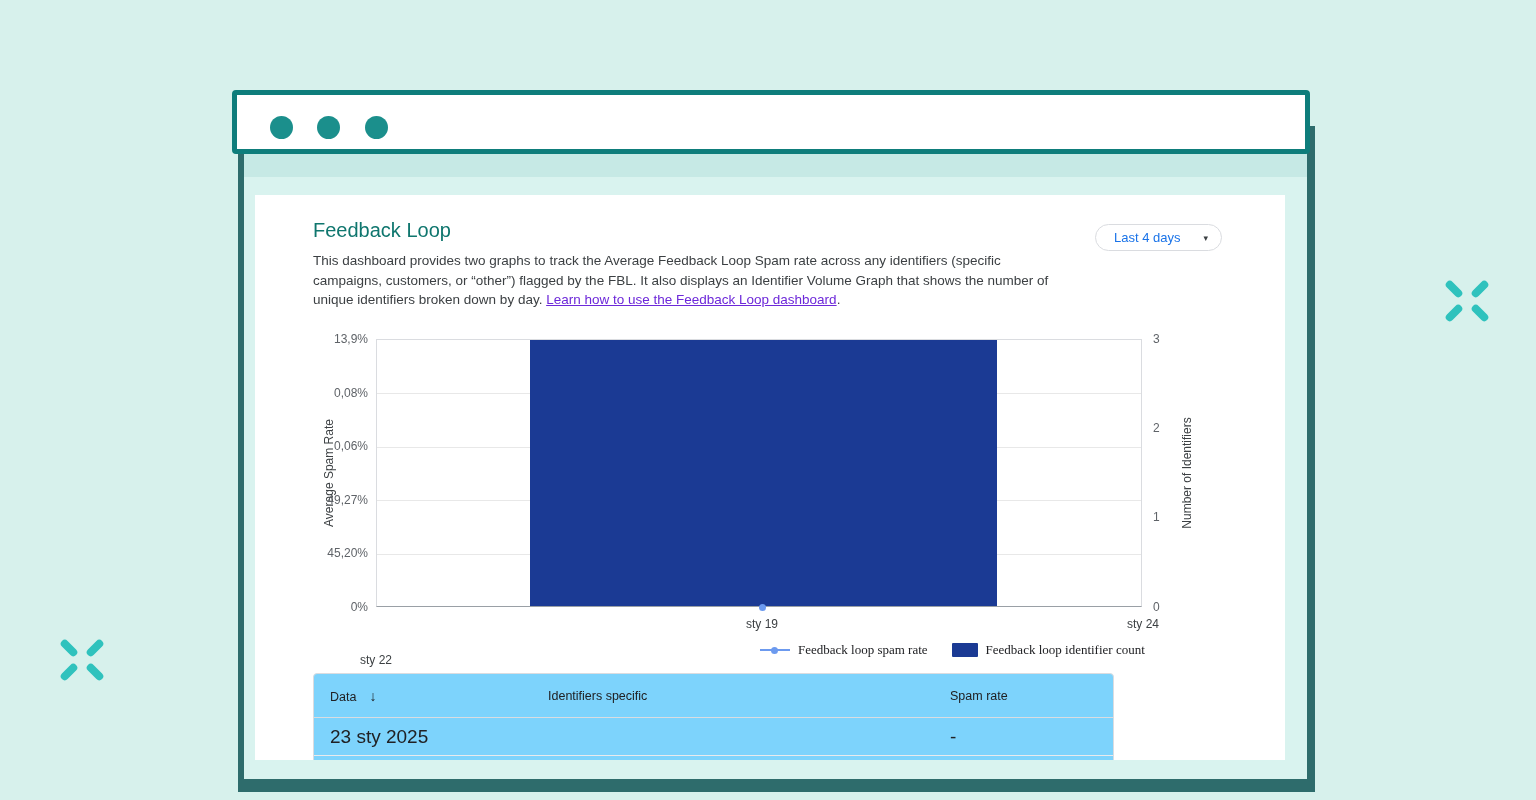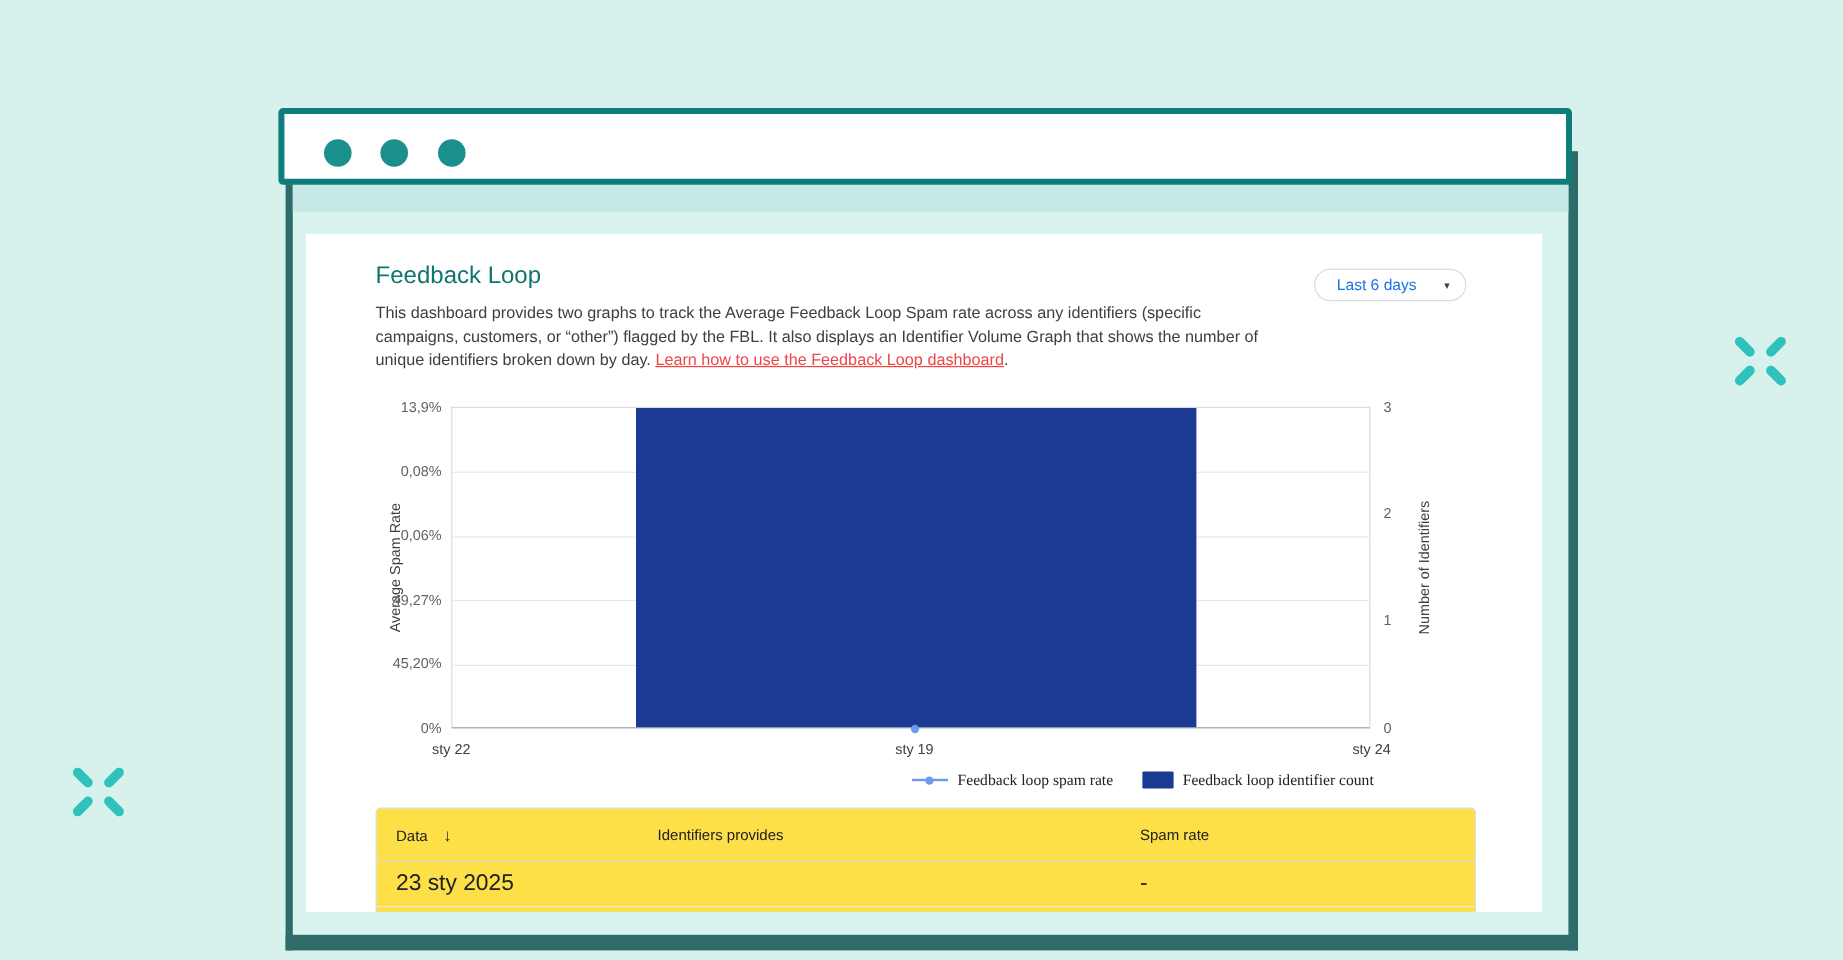--- a/index.html
+++ b/index.html
@@ -36,21 +36,21 @@
   .titlebar .dot { position:absolute; top:21px; width:23px; height:23px; border-radius:50%; background:#1b8f8c; }
   .dot.d1 { left:33px; } .dot.d2 { left:80px; } .dot.d3 { left:128px; }
 
   
   .card {
     position:absolute; left:255px; top:195px; width:1030px; height:565px;
     background:#ffffff; z-index:3; overflow:hidden;
   }
   .card-title { position:absolute; left:58px; top:24px; font-size:20px; font-weight:400; color:#0f766e; }
   .card-desc  { position:absolute; left:58px; top:56px; width:750px; font-size:13.5px; line-height:19.5px; color:#3c4043; }
-  .card-desc a { color:#ef4444; text-decoration:underline; cursor:pointer; }
+  .card-desc a { color:#6d28d9; text-decoration:underline; cursor:pointer; }
 
   .range-btn {
     position:absolute; left:840px; top:29px; width:127px; height:27px;
     border:1px solid #dadce0; border-radius:14px; background:#fff;
     display:flex; align-items:center; justify-content:space-between;
     padding:0 13px 0 18px; cursor:pointer;
   }
   .range-btn .lbl { font-size:13px; color:#1a73e8; }
   .range-btn .caret { font-size:9px; color:#3c4043; }
 
@@ -75,22 +75,22 @@
   .legend { position:absolute; left:505px; top:447px; display:flex; align-items:center; gap:24px;font-family:Liberation Serif, serif; }
   .legend-item { display:flex; align-items:center; gap:8px; }
   .legend-line { position:relative; width:30px; height:8px; }
   .legend-line .ln { position:absolute; top:3px; left:0; width:30px; height:2px; }
   .legend-line .dt { position:absolute; top:0.5px; left:11px; width:7px; height:7px; border-radius:50%; }
   .legend-swatch { width:26px; height:14px; border-radius:1px; }
   .legend-item span.txt { font-size:13px; color:#202124; }
 
   
   .fbl-table {
-    position:absolute; left:58px; top:478px; width:917px; height:120px;
-    border:1px solid #dadce0; border-radius:4px 4px 0 0; background:#fde047;
+    position:absolute; left:58px; top:478px; width:801px; height:120px;
+    border:1px solid #dadce0; border-radius:4px 4px 0 0; background:#7dd3fc;
   }
   .thead { position:absolute; left:0; top:0; width:100%; height:44px; border-bottom:1px solid #dadce0; }
   .th { position:absolute; top:0; height:44px; line-height:44px; font-size:12.5px; font-weight:500; color:#202124; }
   .th .sort-arrow { font-size:14px; margin-left:13px; font-weight:400; color:#202124; }
   .trow { position:absolute; left:0; top:44px; width:100%; height:38px; border-bottom:1px solid #e8eaed; }
   .td { position:absolute; top:0; height:38px; line-height:38px; font-size:19px; color:#202124; }
   .c1 { left:16px; } .c2 { left:234px; } .c3 { left:636px; }
 </style>
 </head>
 <body>
@@ -117,21 +117,21 @@
   <div class="dot d3"></div>
 </div>
 
 <div class="card">
 
   <div class="card-title">Feedback Loop</div>
 
   <div class="card-desc"><span>This dashboard provides two graphs to track the Average Feedback Loop Spam rate across any identifiers (specific campaigns, customers, or “other”) flagged by the FBL. It also displays an Identifier Volume Graph that shows the number of unique identifiers broken down by day. </span><a>Learn how to use the Feedback Loop dashboard</a><span>.</span></div>
 
   <div class="range-btn">
-    <span class="lbl">Last 6 days</span>
+    <span class="lbl">Last 4 days</span>
     <span class="caret">▾</span>
   </div>
 
   <div class="axis-title" id="axis-title-left">Average Spam Rate</div>
   <div class="axis-title" id="axis-title-right">Number of Identifiers</div>
 
   <div class="tick left" style="top:137px;">13,9%</div>
   <div class="tick left" style="top:191px;">0,08%</div>
   <div class="tick left" style="top:244px;">0,06%</div>
   <div class="tick left" style="top:298px;">49,27%</div>
@@ -145,42 +145,42 @@
 
   <div class="plot">
     <div class="gridline" style="top:53px;"></div>
     <div class="gridline" style="top:107px;"></div>
     <div class="gridline" style="top:160px;"></div>
     <div class="gridline" style="top:214px;"></div>
     <div class="bar" id="identifier-bar" style="background: rgb(27, 58, 148);"></div>
     <div class="point-dot" id="spam-dot" style="background: rgb(108, 154, 239);"></div>
   </div>
 
-  <div class="xlabel" style="left:86px;">sty 22</div>
+  <div class="xlabel" style="left:86px;margin-top:36px;">sty 22</div>
   <div class="xlabel" style="left:472px;">sty 19</div>
   <div class="xlabel" style="left:853px;">sty 24</div>
 
   <div class="legend">
     <div class="legend-item">
       <div class="legend-line">
         <div class="ln" id="legend-ln" style="background: rgb(108, 154, 239);"></div>
         <div class="dt" id="legend-dt" style="background: rgb(108, 154, 239);"></div>
       </div>
       <span class="txt">Feedback loop spam rate</span>
     </div>
     <div class="legend-item">
       <div class="legend-swatch" id="legend-swatch" style="background: rgb(27, 58, 148);"></div>
       <span class="txt">Feedback loop identifier count</span>
     </div>
   </div>
 
   <div class="fbl-table">
     <div class="thead">
       <div class="th c1"><span>Data</span><span class="sort-arrow">↓</span></div>
-      <div class="th c2">Identifiers provides</div>
+      <div class="th c2">Identifiers specific</div>
       <div class="th c3">Spam rate</div>
     </div>
     <div class="trow">
       <div class="td c1">23 sty 2025</div>
       <div class="td c2"></div>
       <div class="td c3">-</div>
     </div>
   </div>
 
 </div>

